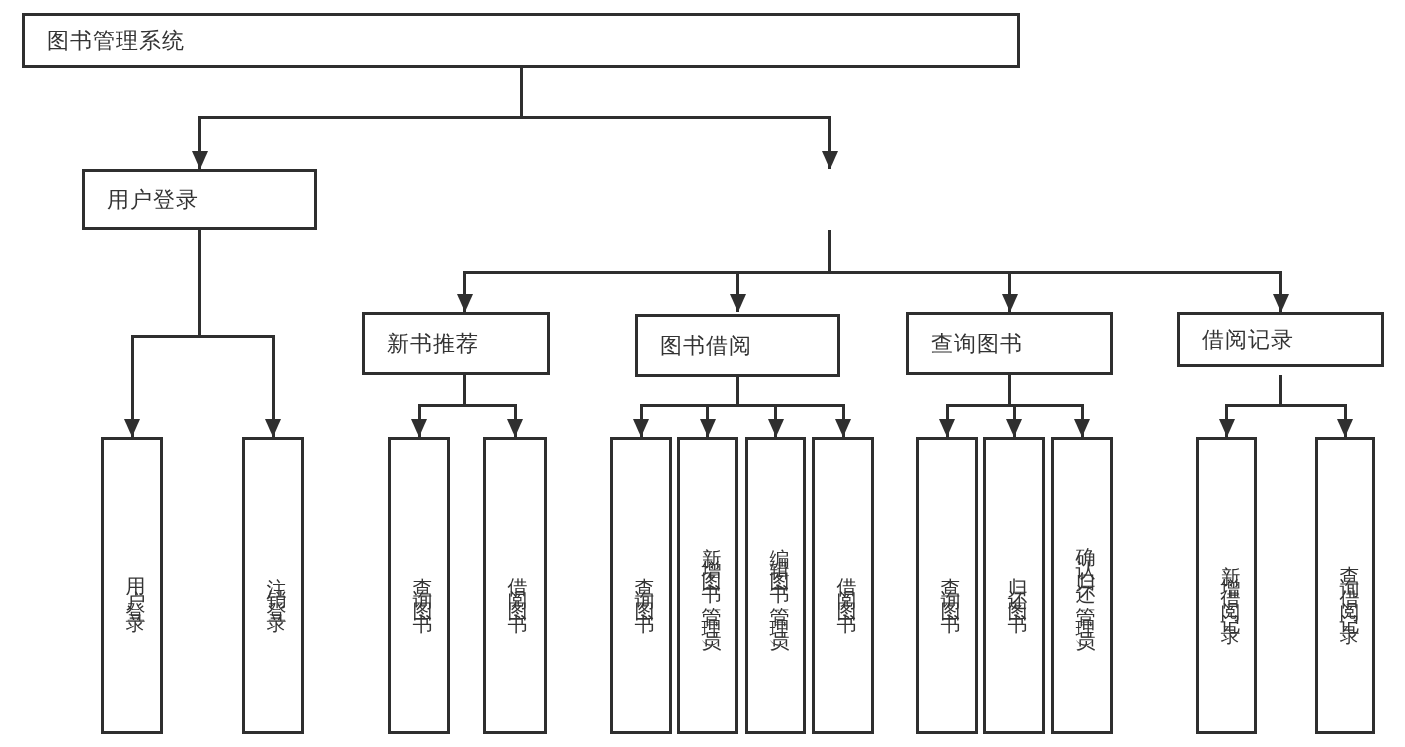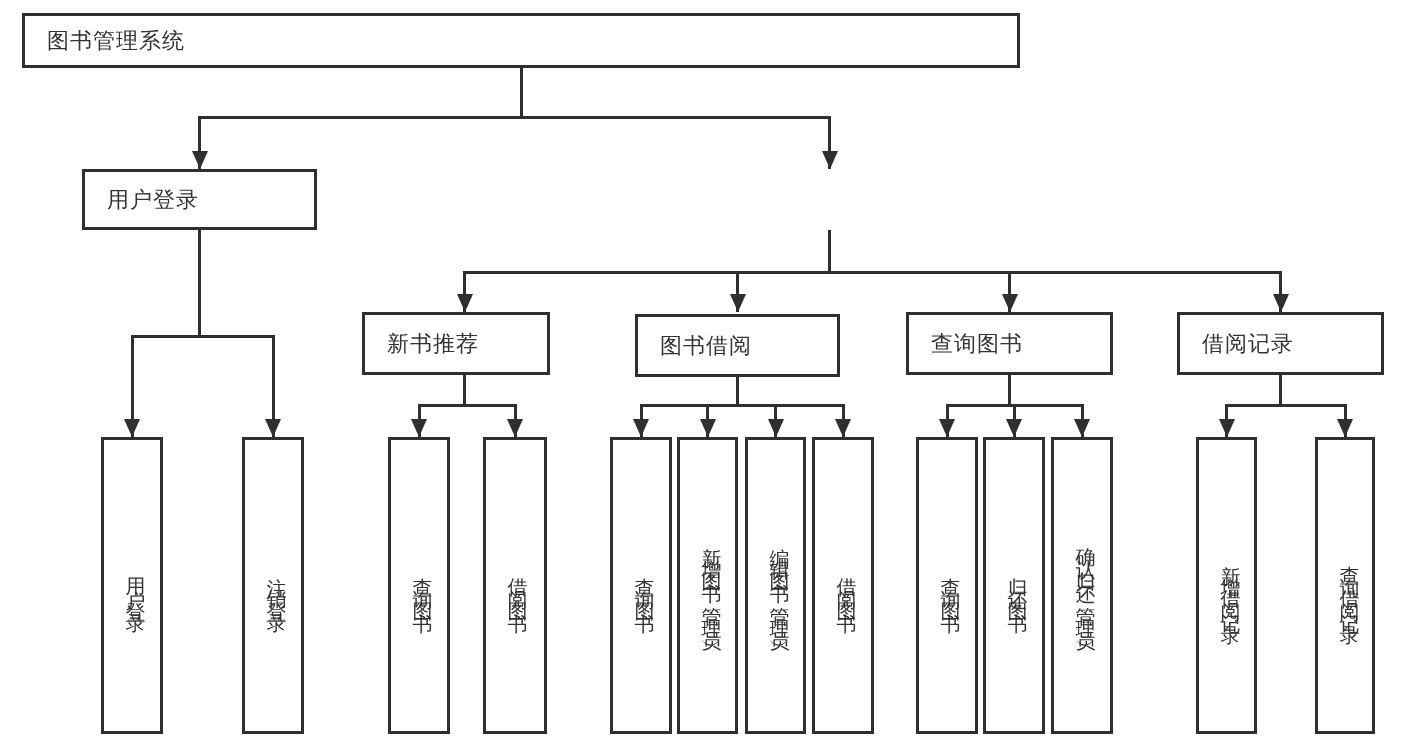--- a/index.html
+++ b/index.html
@@ -132,21 +132,21 @@
       </div>
       <div class="node h" style="left: 362px; top: 312px; width: 188px; height: 63px;">
         <span class="lbl">新书推荐</span>
       </div>
       <div class="node h" style="left: 635px; top: 304px; width: 205px; height: 63px; margin-top: 10px;">
         <span class="lbl">图书借阅</span>
       </div>
       <div class="node h" style="left: 906px; top: 312px; width: 207px; height: 63px;">
         <span class="lbl">查询图书</span>
       </div>
-      <div class="node h" style="left: 1177px; top: 312px; width: 207px; height: 63px;">
+      <div class="node h" style="left: 1177px; top: 312px; width: 207px; height: 55px;">
         <span class="lbl">借阅记录</span>
       </div>
       <div class="node v" style="left: 101px; top: 437px; width: 62px; height: 297px;">
         <span class="lbl">用户登录</span>
       </div>
       <div class="node v" style="left: 242px; top: 437px; width: 62px; height: 297px;">
         <span class="lbl">注销登录</span>
       </div>
       <div class="node v" style="left: 388px; top: 437px; width: 62px; height: 297px;">
         <span class="lbl">查询图书</span>

